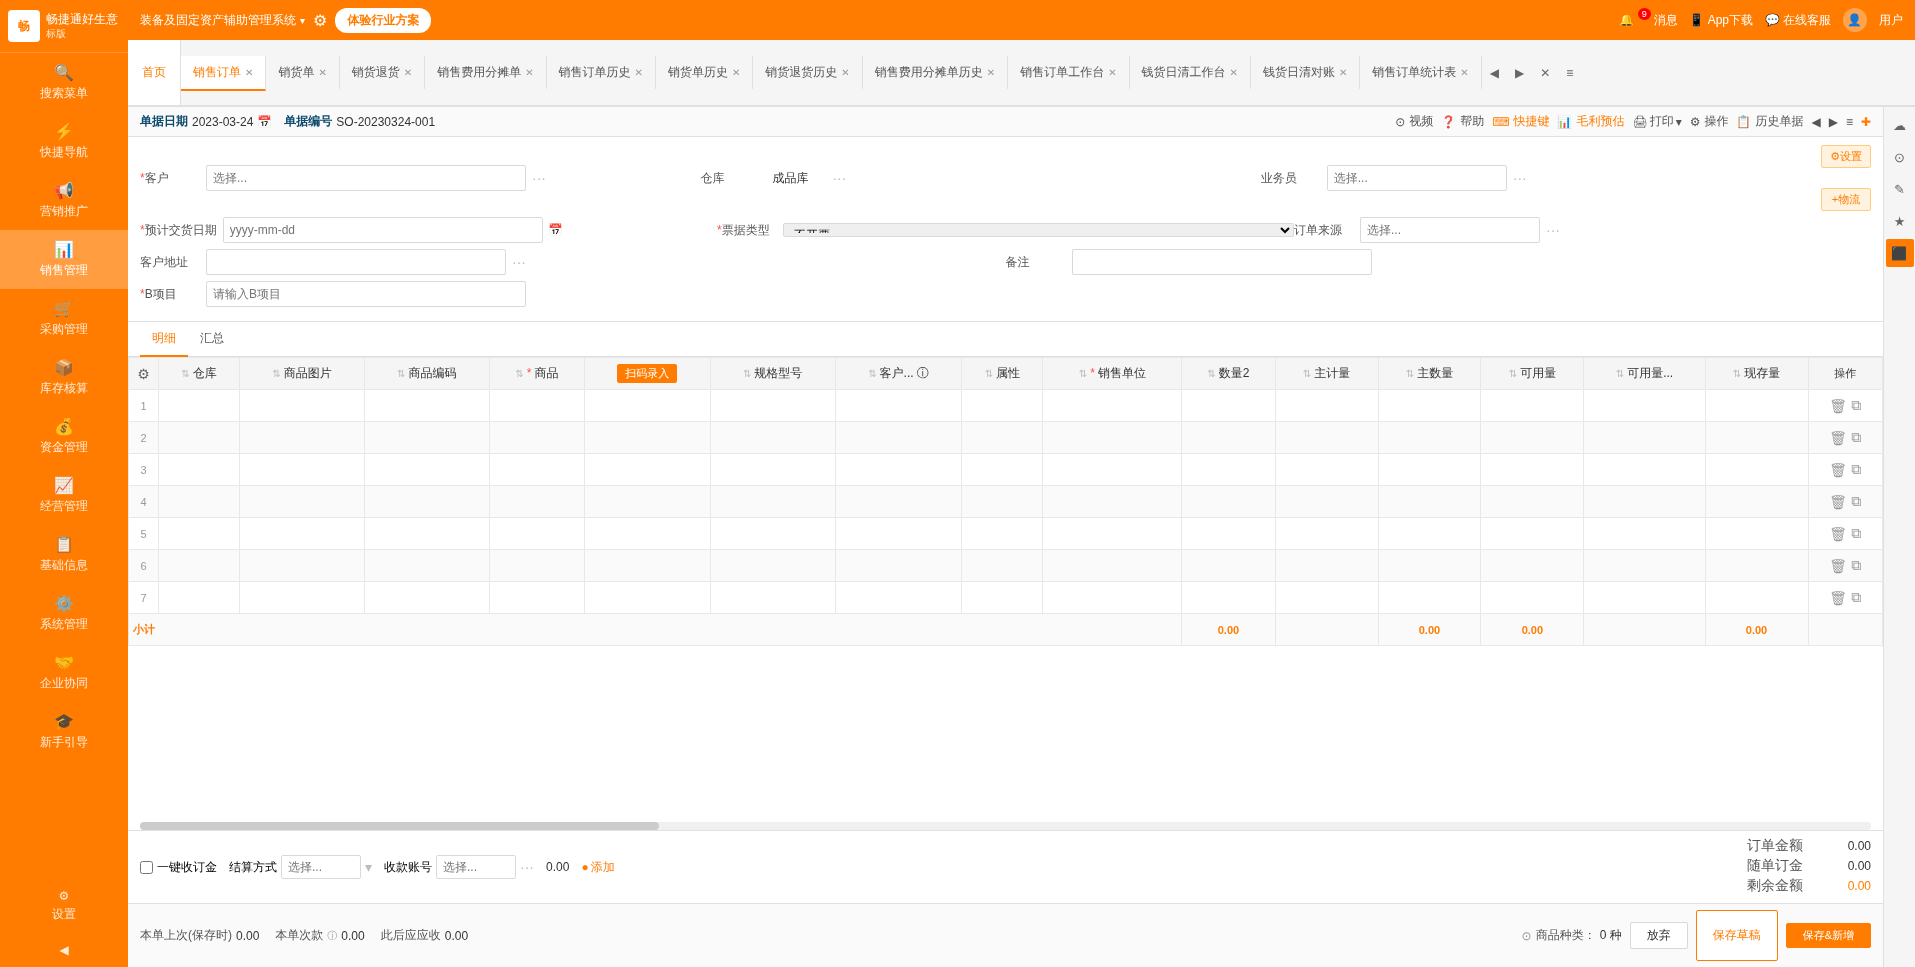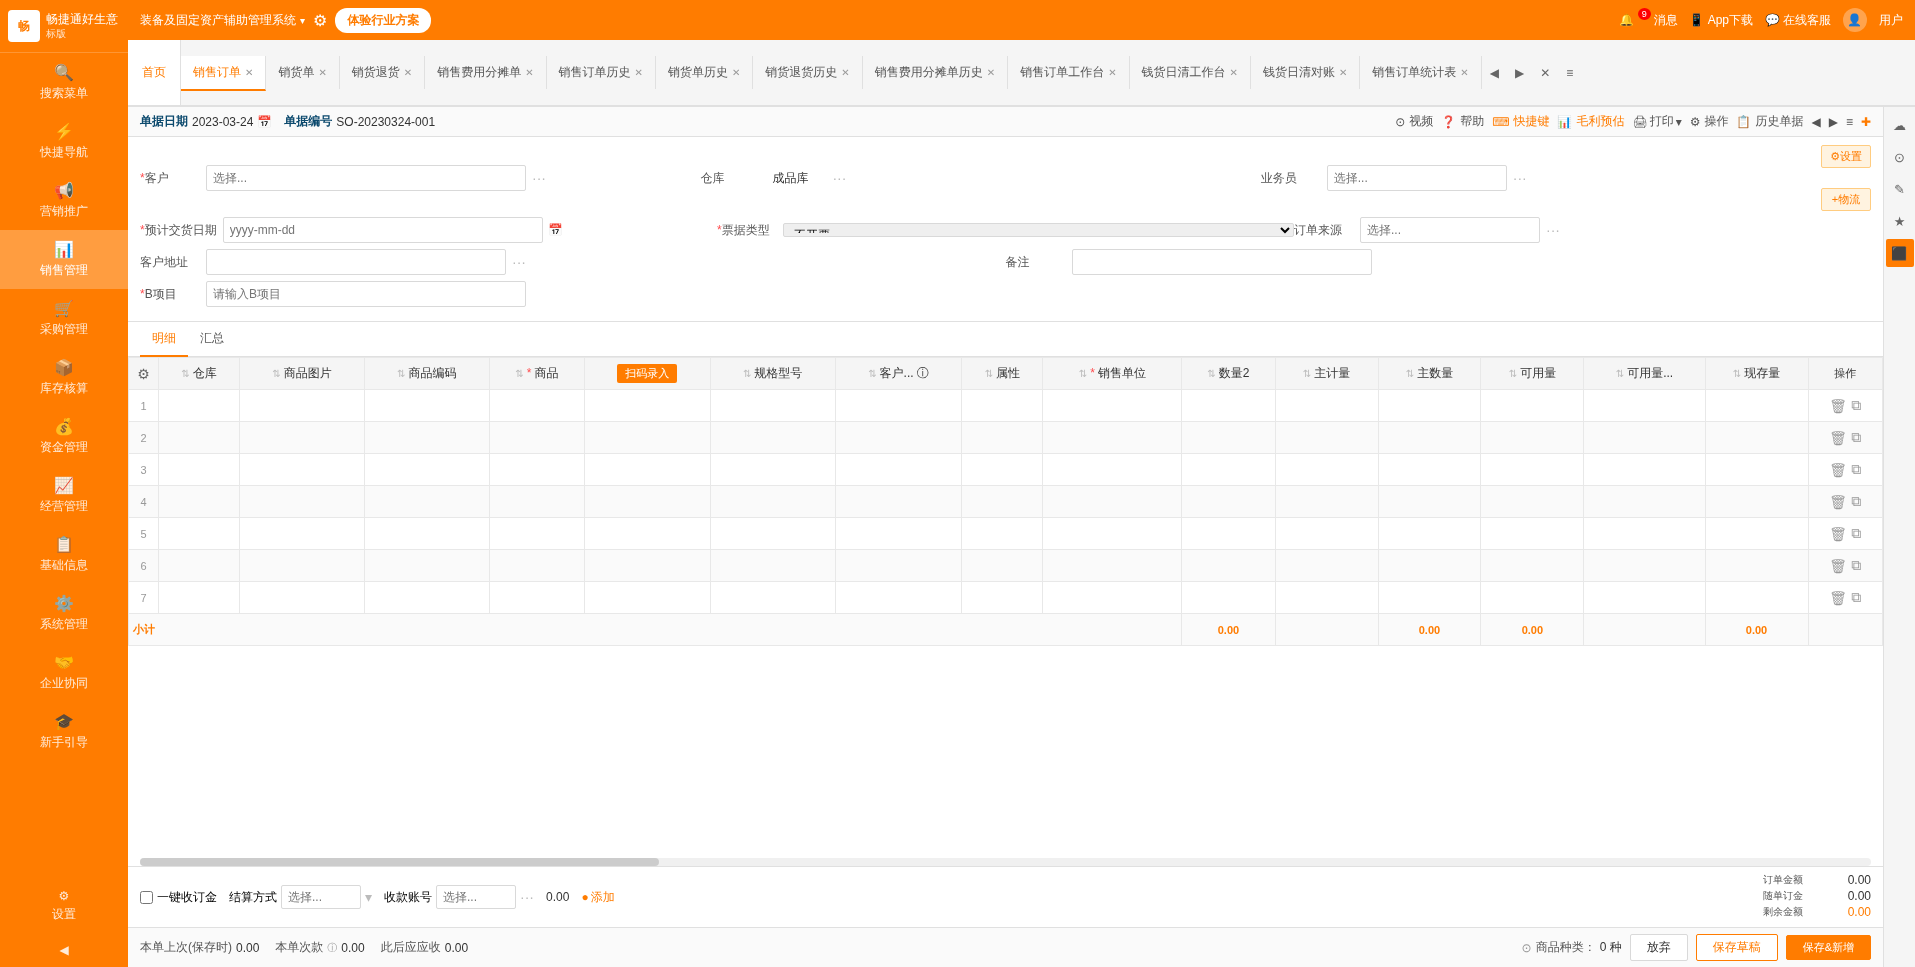--- a/index.html
+++ b/index.html
@@ -401,21 +401,21 @@
       cursor: pointer;
       display: flex; align-items: center; gap: 2px;
     }
     .total-row {
       display: flex;
       align-items: center;
       justify-content: flex-end;
       gap: 8px;
       margin-bottom: 2px;
     }
-    .total-label { color: #555; font-size: 10px; }
+    .total-label { color: #555; font-size: 14px; }
     .total-value { color: #333; font-size: 12px; font-weight: 500; min-width: 60px; text-align: right; }
     .total-value.orange { color: #ff7c00; }
 
     
     .status-bar {
       background: #fafafa;
       border-top: 1px solid #e0e0e0;
       padding: 6px 12px;
       display: flex;
       align-items: center;
@@ -431,21 +431,21 @@
       border-radius: 2px;
       padding: 4px 16px;
       cursor: pointer;
       font-size: 12px;
       color: #333;
     }
     .btn-save-draft {
       background: white;
       border: 1px solid #ff7c00;
       border-radius: 2px;
-      padding: 4px 16px;
+      padding: 16px 16px;
       cursor: pointer;
       font-size: 12px;
       color: #ff7c00;
     }
     .btn-save-new {
       background: #ff7c00;
       border: 1px solid #ff7c00;
       border-radius: 2px;
       padding: 4px 16px;
       cursor: pointer;

